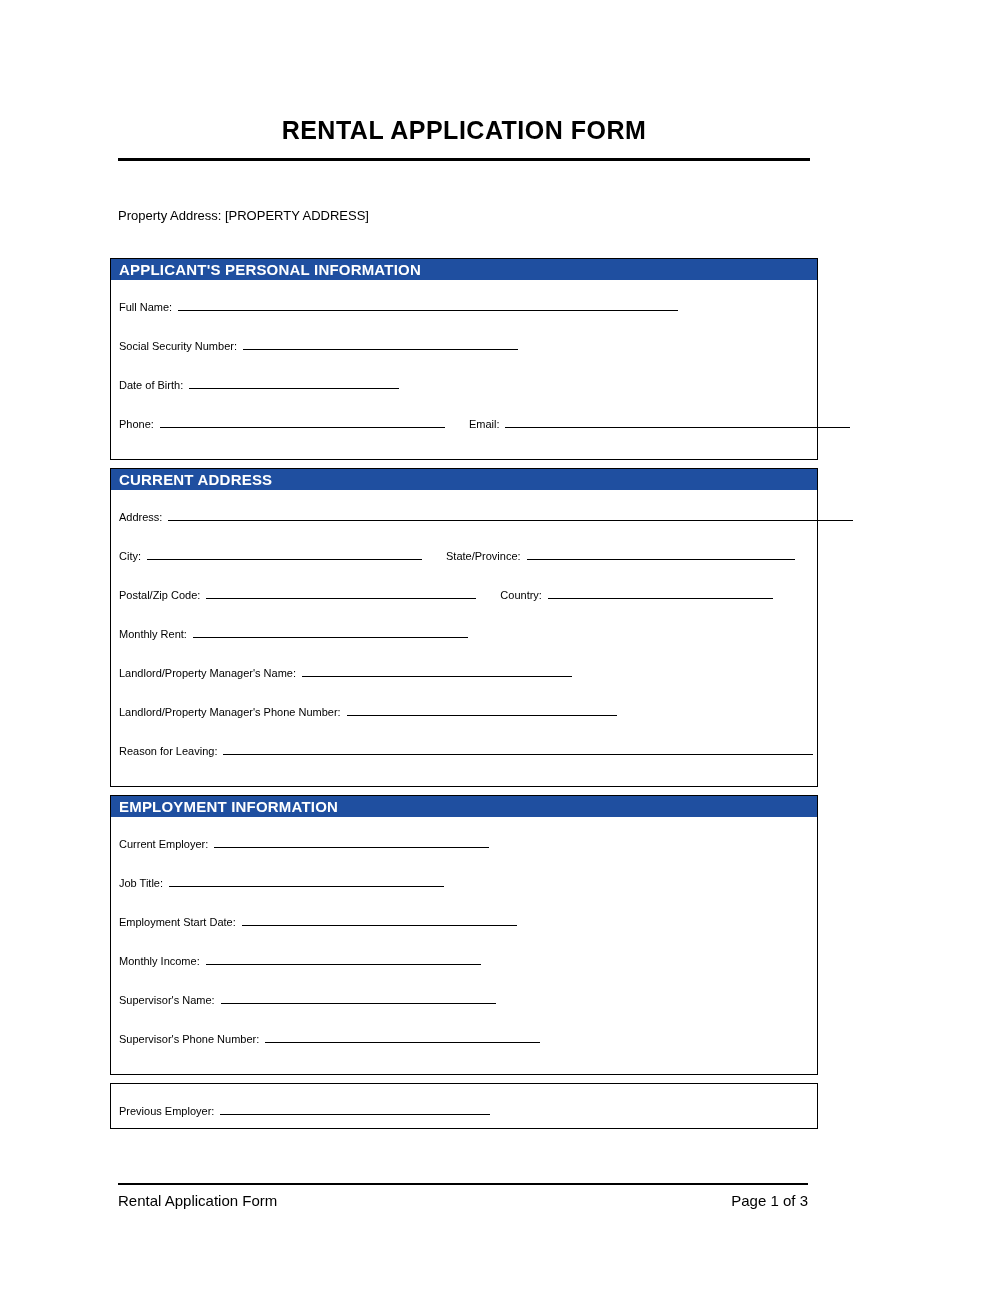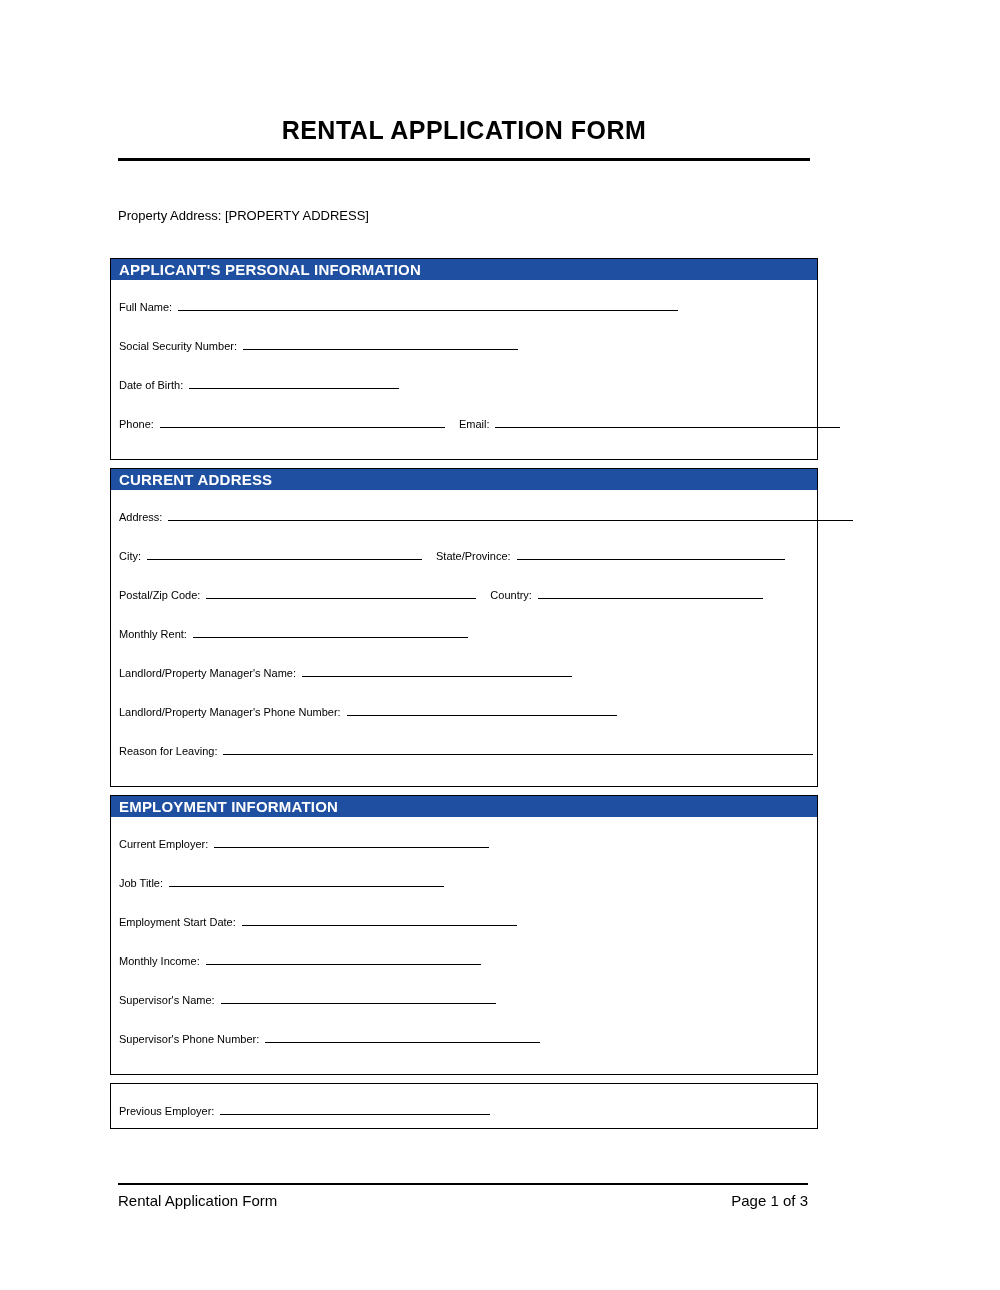--- a/index.html
+++ b/index.html
@@ -47,21 +47,21 @@
   .section-body.compact { padding-bottom: 6px; }
   .row { line-height: 21px; white-space: nowrap; }
   .row + .row { margin-top: 17px; }
   .blank {
     display: inline-block;
     height: 15px;
     border-bottom: 1px solid #000;
     margin-left: 6px;
     vertical-align: baseline;
   }
-  .lbl2 { margin-left: 14px; }
+  .lbl2 { margin-left: 24px; }
 
   .footer {
     position: absolute;
     left: 118px; right: 120px;
     top: 1183px;
   }
   .footer-rule { height: 2px; background: #000; }
   .footer-row {
     display: flex;
     justify-content: space-between;

